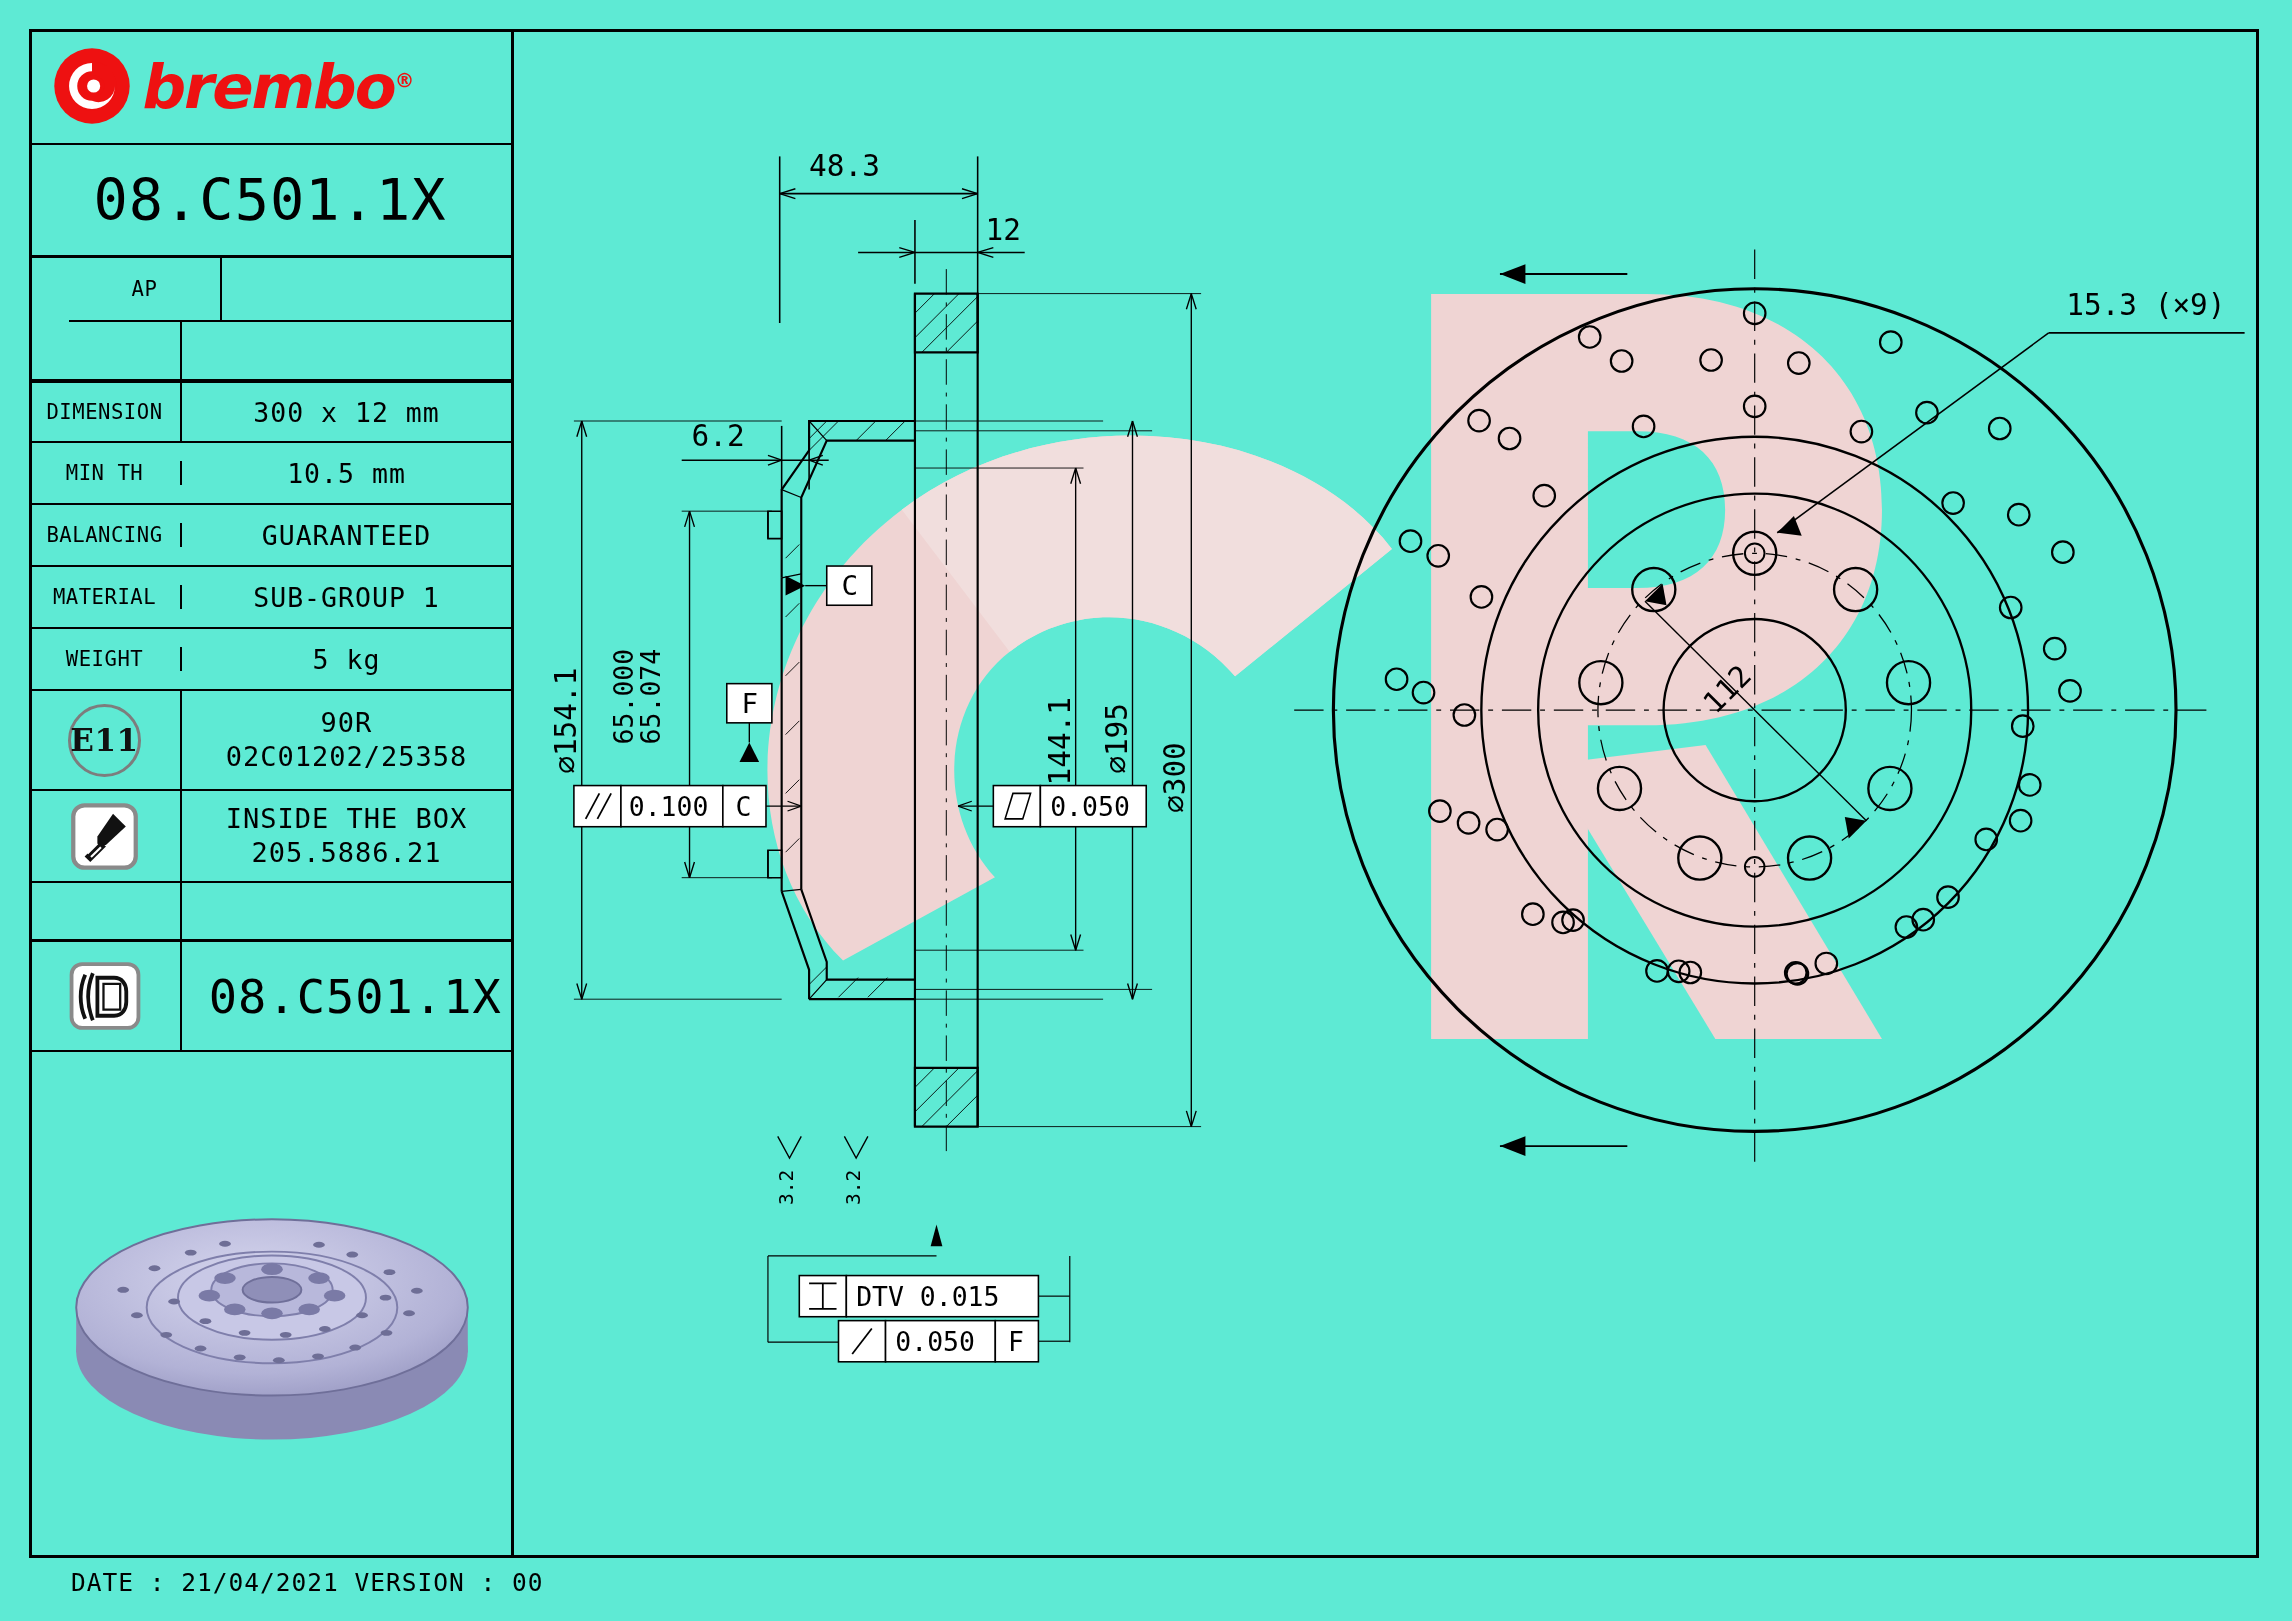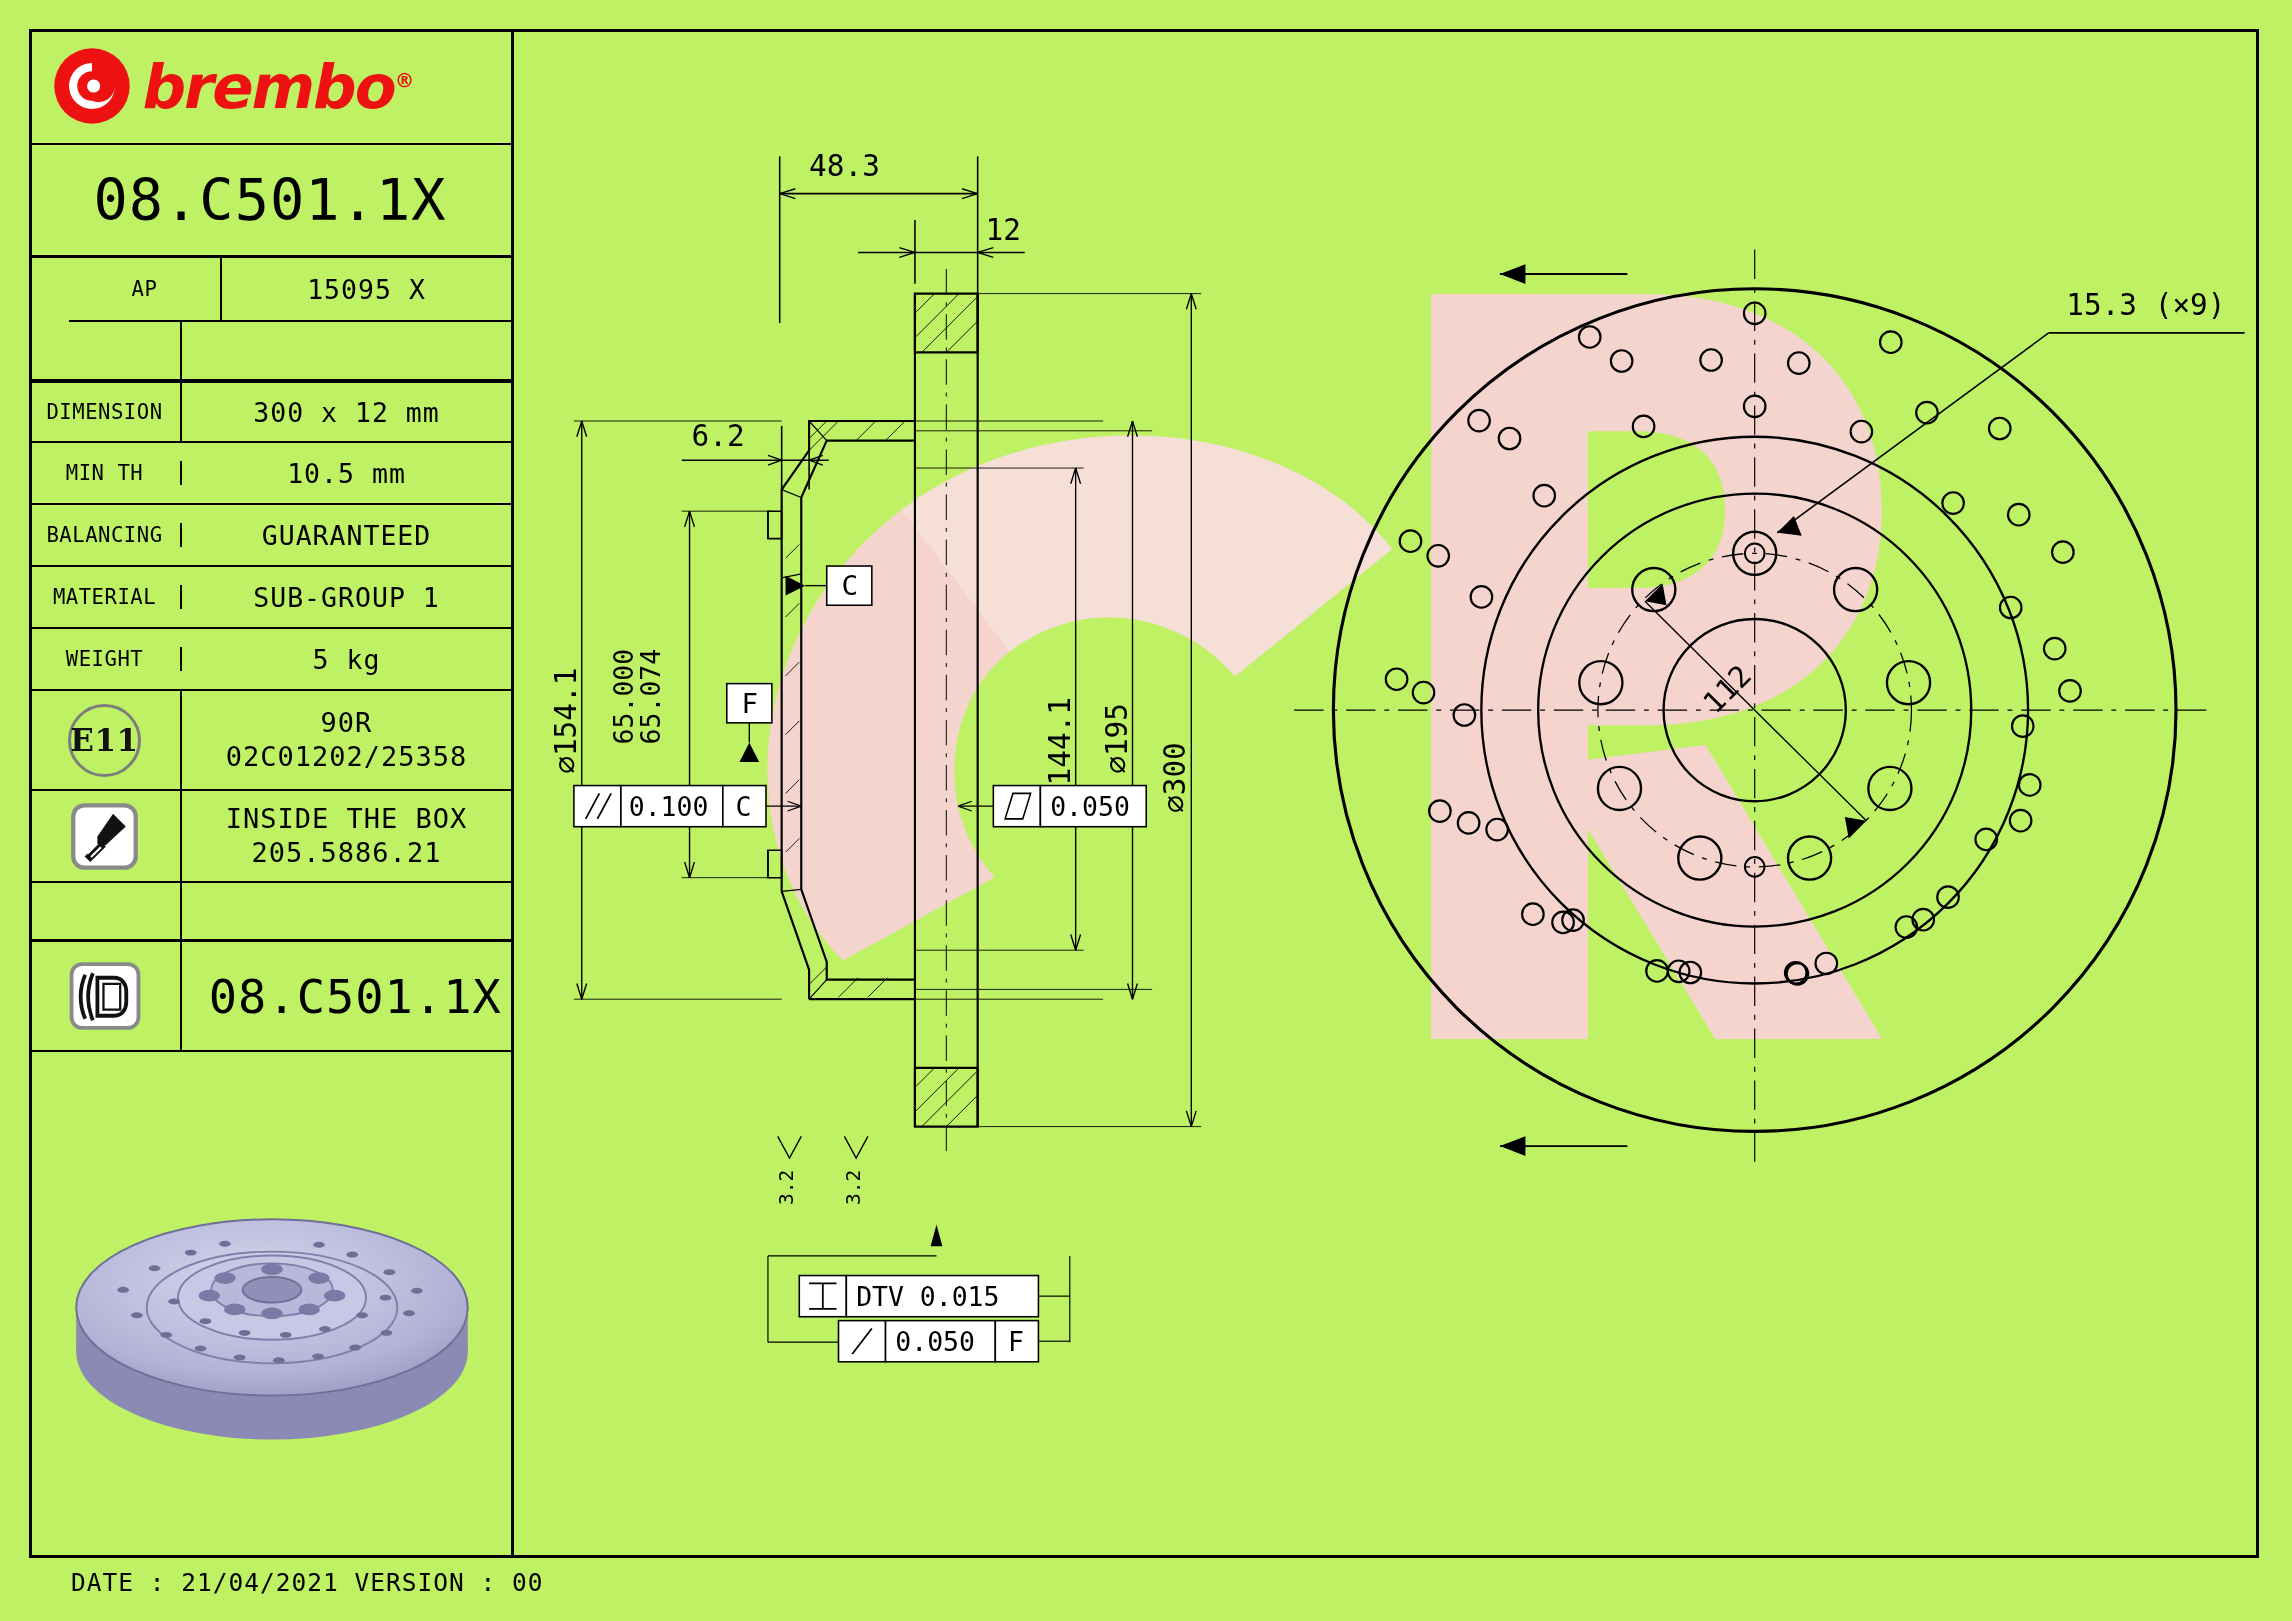--- a/index.html
+++ b/index.html
@@ -4,21 +4,21 @@
 <style>
   * { box-sizing: border-box; }
   html, body {
     margin: 0; padding: 0;
     background: #ffffff;
     font-family: "DejaVu Sans Mono", "Liberation Mono", monospace;
   }
   #page {
     position: relative;
     width: 2293px; height: 1621px;
-    background: #bef264;
+    background: #5eead4;
     overflow: hidden;
   }
 
   
   #watermark {
     position: absolute;
     left: 549px; top: 0px;
     width: 1725px; height: 1529px;
     opacity: 1;
     pointer-events: none;
@@ -155,21 +155,20 @@
         <circle cx="52" cy="50" r="13" fill="#ee1111"></circle>
         <circle cx="52" cy="50" r="8" fill="#fff"></circle>
       </svg>
       <div id="logotext"><span>brembo</span><span class="reg">®</span></div>
     </div>
 
     <div id="pnrow">08.C501.1X</div>
 
     <div class="row r-ap">
       <div class="cellL">AP</div>
-      <div class="cellR">15095 X</div>
     </div>
 
     <div class="row r-blank">
       <div class="cellL"></div>
       <div class="cellR"></div>
     </div>
 
     <div class="row r-dim">
       <div class="cellL">DIMENSION</div>
       <div class="cellR">300 x 12 mm</div>

